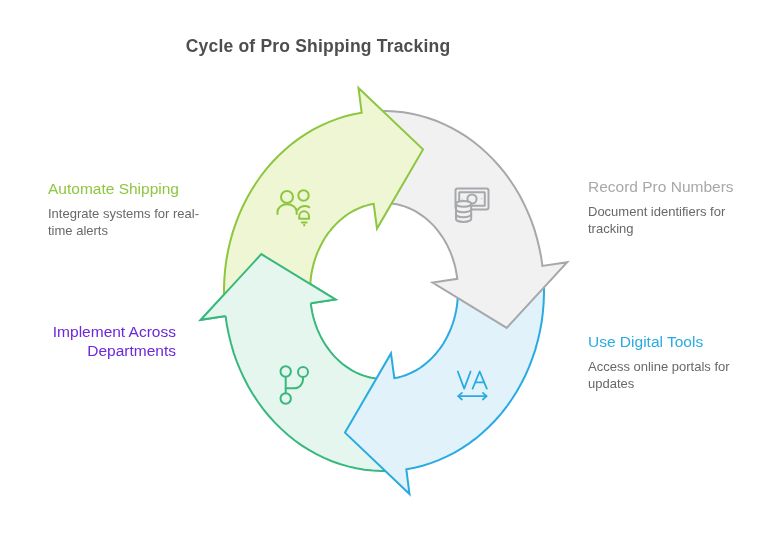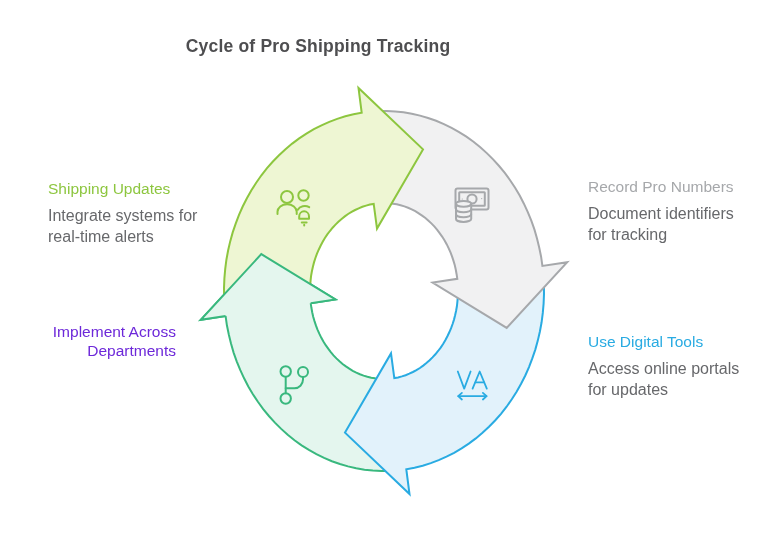--- a/index.html
+++ b/index.html
@@ -9,21 +9,21 @@
     font-family:"Liberation Sans", sans-serif;
   }
   .page-title{
     position:absolute; left:0; top:36px; width:636px;
     text-align:center; font-size:17.5px; font-weight:bold;
     color:#4e4e50; letter-spacing:.2px;
   }
   svg.cycle{position:absolute; left:0; top:0;}
   .lbl{position:absolute;}
   .lbl-title{font-size:15.5px; line-height:1.22; font-weight:400;}
-  .lbl-desc{margin-top:7px; font-size:16px; line-height:1.3; color:#67686b;}
+  .lbl-desc{margin-top:7px; font-size:13px; line-height:1.3; color:#67686b;}
   #lbl-automate {left:48px;  top:180px; width:152px; text-align:left;}
   #lbl-record   {left:588px; top:178px; width:152px; text-align:left;}
   #lbl-digital  {left:588px; top:333px; width:152px; text-align:left;}
   #lbl-implement{left:8px;   top:323px; width:168px; text-align:right;}
 </style>
 </head>
 <body>
 
 <div class="stage">
 
@@ -73,21 +73,21 @@
     <g fill="none" stroke-width="2" stroke-linecap="round" stroke-linejoin="round" stroke="#39b87e">
       <circle cx="285.7" cy="371.5" r="5.2"></circle>
       <circle cx="303" cy="372" r="5"></circle>
       <circle cx="285.7" cy="398.5" r="5.2"></circle>
       <path d="M285.7,376.9 V393.2"></path>
       <path d="M303,377.2 v2.4 a8.6,8.6 0 0 1 -8.6,8.6 h-8.7"></path>
     </g>
   </svg>
 
   <div class="lbl" id="lbl-automate">
-    <div class="lbl-title" style="color: rgb(141, 198, 63);">Shipping Updates</div>
+    <div class="lbl-title" style="color: rgb(141, 198, 63);">Automate Shipping</div>
     <div class="lbl-desc" style="color: rgb(103, 104, 107);">Integrate systems for real-time alerts</div>
   </div>
 
   <div class="lbl" id="lbl-record">
     <div class="lbl-title" style="color: rgb(166, 168, 171);">Record Pro Numbers</div>
     <div class="lbl-desc" style="color: rgb(103, 104, 107);">Document identifiers for tracking</div>
   </div>
 
   <div class="lbl" id="lbl-digital">
     <div class="lbl-title" style="color: rgb(41, 171, 226);">Use Digital Tools</div>

